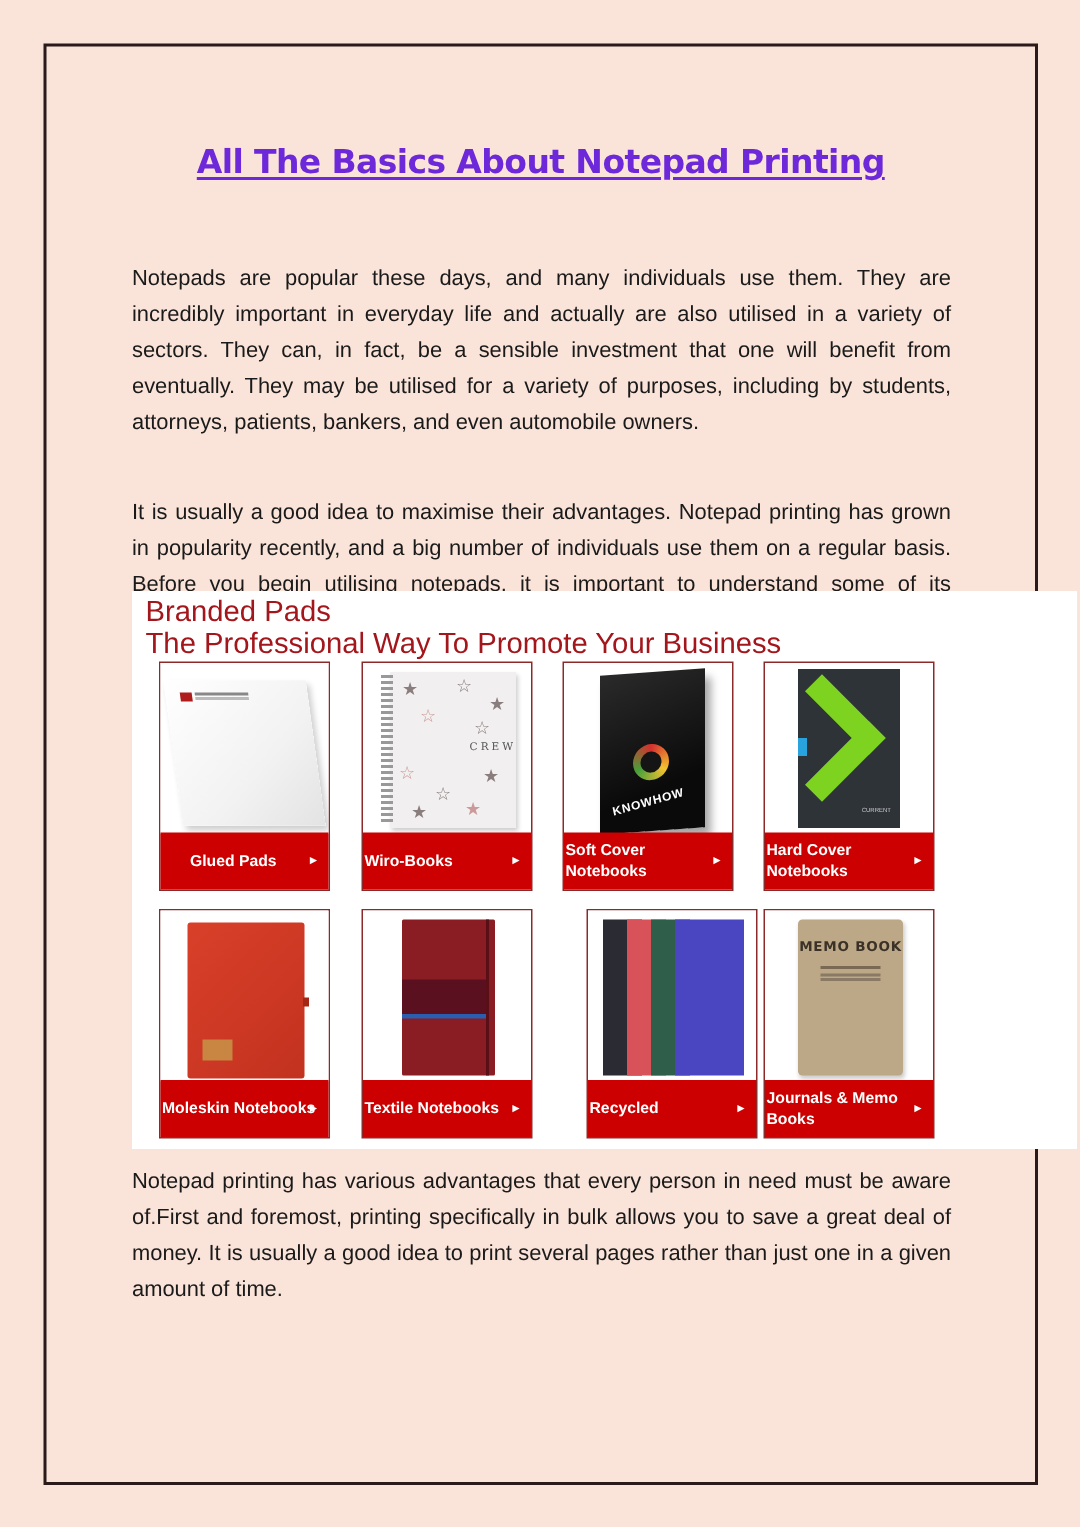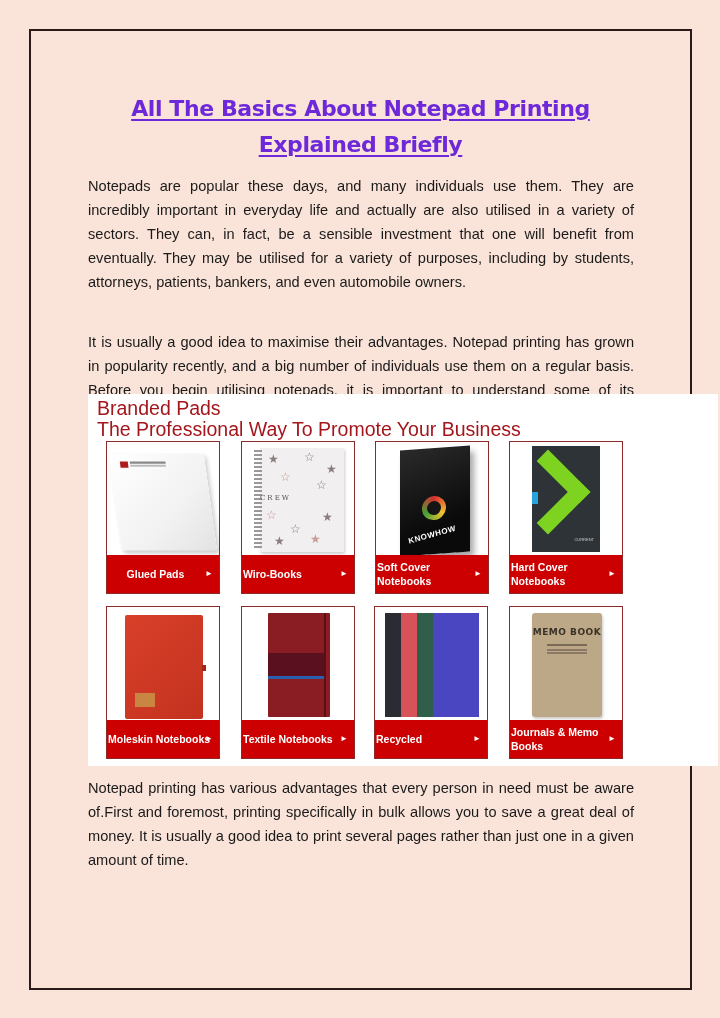--- a/index.html
+++ b/index.html
@@ -140,21 +140,21 @@
       box-shadow: 1px 2px 3px rgba(0,0,0,0.2);
     }
     .wiro .coil {
       position: absolute; left: -6px; top: 2px; width: 8px; height: 100px;
       background: repeating-linear-gradient(180deg, #999 0 2px, transparent 2px 4px);
     }
     .wiro .star {
       position: absolute; font-size: 12px; color: #8a7d7d;
     }
     .wiro .brand {
-      position: absolute; left: 0; right: 0; top: 46px; text-align: left;
+      position: absolute; left: 0; right: 0; top: 46px; text-align: right;
       font-family: "DejaVu Serif", serif; font-size: 7px; color: #555; letter-spacing: 2px;
     }
     .soft {
       position: absolute; left: 24px; top: 6px; width: 70px; height: 106px;
       background: linear-gradient(160deg, #2a2a2a 0%, #0a0a0a 70%);
       transform: skewY(-4deg);
       box-shadow: 4px 6px 6px rgba(0,0,0,0.35);
     }
     .soft .ring {
       position: absolute; left: 22px; top: 48px; width: 24px; height: 24px; border-radius: 50%;
@@ -237,21 +237,20 @@
       box-shadow: 0 5px 0 #8a7a65, 0 8px 0 #8a7a65;
     }
   </style>
 </head>
 <body>
 
 <div class="page-frame">
 
   <div class="title">
     <span>All The Basics About Notepad Printing</span><br>
-    <span>Explained Briefly</span>
   </div>
 
   <p class="para p1">Notepads are popular these days, and many individuals use them. They are incredibly important in everyday life and actually are also utilised in a variety of sectors. They can, in fact, be a sensible investment that one will benefit from eventually. They may be utilised for a variety of purposes, including by students, attorneys, patients, bankers, and even automobile owners.</p>
   <p class="para p2">It is usually a good idea to maximise their advantages. Notepad printing has grown in popularity recently, and a big number of individuals use them on a regular basis. Before you begin utilising notepads, it is important to understand some of its advantages in order to actually be on the safe side.</p>
 
   <div class="banner">
     <div class="banner-heading">
       <div>Branded Pads</div>
       <div>The Professional Way To Promote Your Business</div>
     </div>
@@ -338,21 +337,21 @@
             <div class="band"></div>
             <div class="elastic"></div>
           </div>
       </div>
       <div class="tile-label">
         <span class="txt" style="width:105px;">Textile Notebooks</span>
         <span class="arrow">►</span>
       </div>
     </div>
 
-    <div class="tile" style="left:286px; top:212px;">
+    <div class="tile" style="left:303px; top:212px;">
       <div class="tile-img recycled">
         <div class="bk" style="left:10px; width:26px; background:#2b2b33;"></div>
         <div class="bk" style="left:26px; width:26px; background:#d8525a;"></div>
         <div class="bk" style="left:42px; width:26px; background:#2f5e4a;"></div>
         <div class="bk" style="left:58px; width:46px; background:#4a45c0;"></div>
       </div>
       <div class="tile-label">
         <span class="txt">Recycled</span>
         <span class="arrow">►</span>
       </div>

